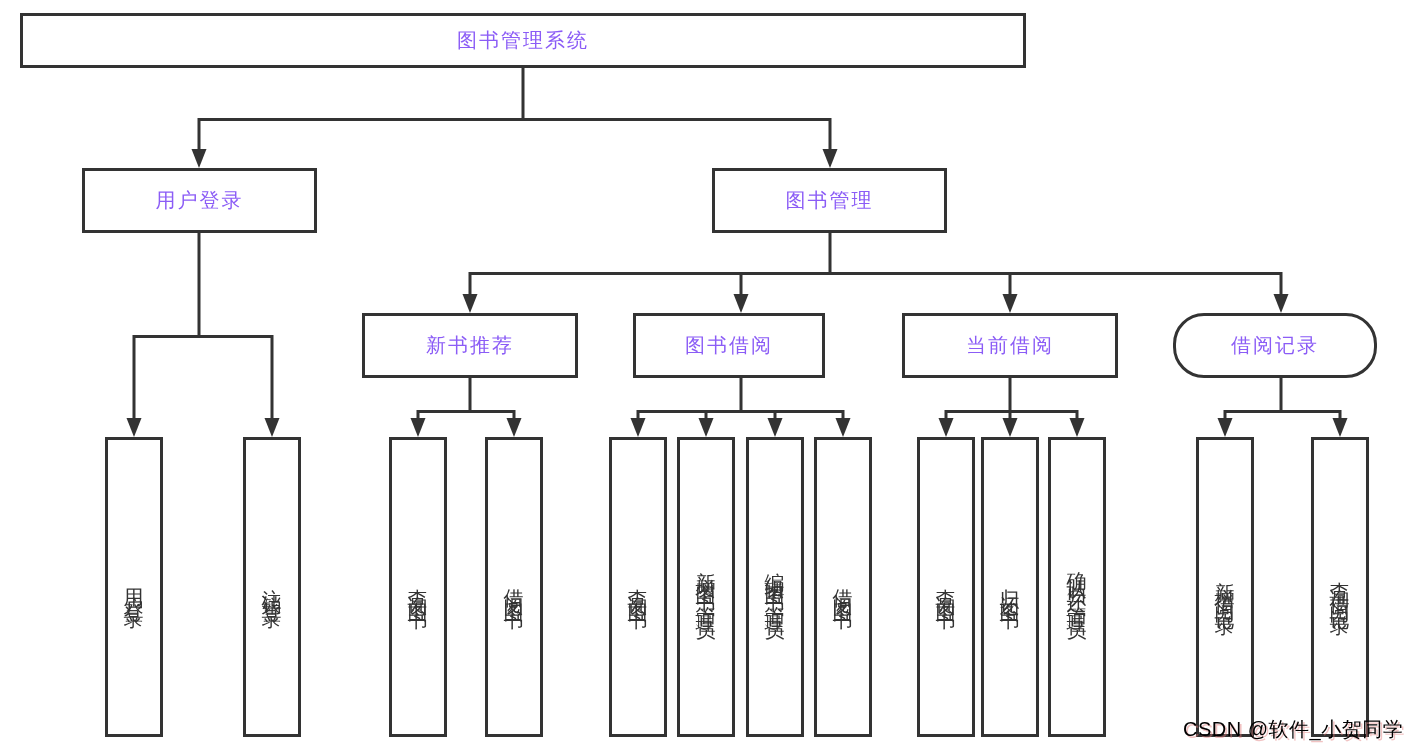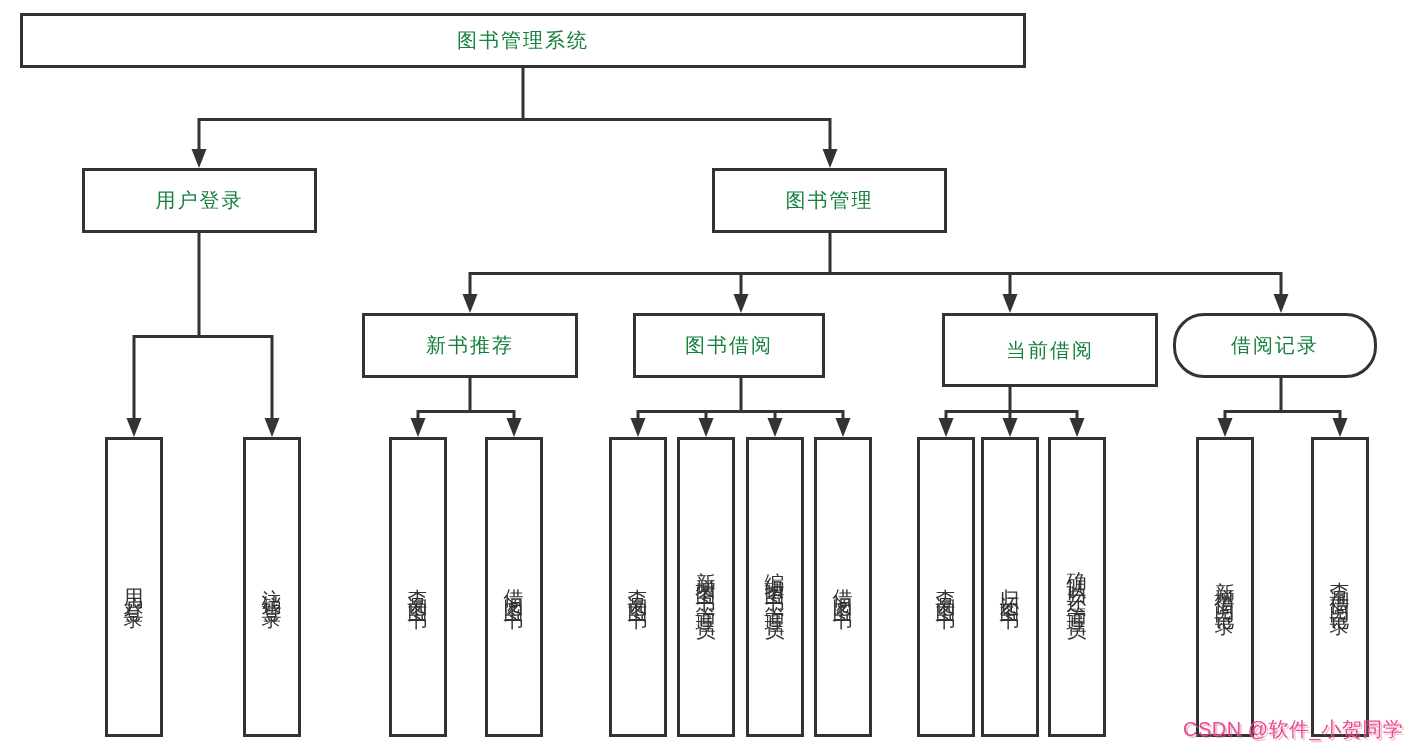--- a/index.html
+++ b/index.html
@@ -18,37 +18,37 @@
     box-sizing: border-box;
     border: 3px solid #333333;
     background: #ffffff;
     display: flex;
     align-items: center;
     justify-content: center;
   }
   .node.h span {
     font-size: 20px;
     letter-spacing: 2px;
-    color: #15803d;
+    color: #8b5cf6;
     white-space: nowrap;
   }
   .node.v { width: 58px; top: 437px; height: 300px; }
   .node.v span {
     writing-mode: vertical-rl;
     font-size: 20px;
     line-height: 1;
     letter-spacing: 7px;
     color: #333333;
   }
   .watermark {
     position: absolute;
     left: 1183px;
     top: 716px;
     font-size: 20px;
-    color: #ec4899;
+    color: #000000;
     text-shadow: 2px 2px 0 rgba(224, 122, 122, 0.45);
     white-space: nowrap;
     letter-spacing: 0.5px;
   }
 </style>
 </head>
 <body>
 
 <div class="canvas">
 
@@ -95,21 +95,21 @@
   <div class="node h" style="left:362px; top:313px; width:216px; height:65px;">
     <span>新书推荐</span>
   </div>
 
   <div class="node h" style="left:712px; top:168px; width:235px; height:65px;">
     <span>图书管理</span>
   </div>
   <div class="node h" style="left:633px; top:313px; width:192px; height:65px;">
     <span>图书借阅</span>
   </div>
-  <div class="node h" style="left:902px; top:313px; width:216px; height:74px;margin-left:40px;">
+  <div class="node h" style="left:902px; top:313px; width:216px; height:65px;">
     <span>当前借阅</span>
   </div>
   <div class="node h" style="left:1173px; top:313px; width:204px; height:65px;border-radius:31px;">
     <span>借阅记录</span>
   </div>
 
   <div class="node v" style="left:105px;">
     <span>用户登录</span>
   </div>
   <div class="node v" style="left:243px;">

